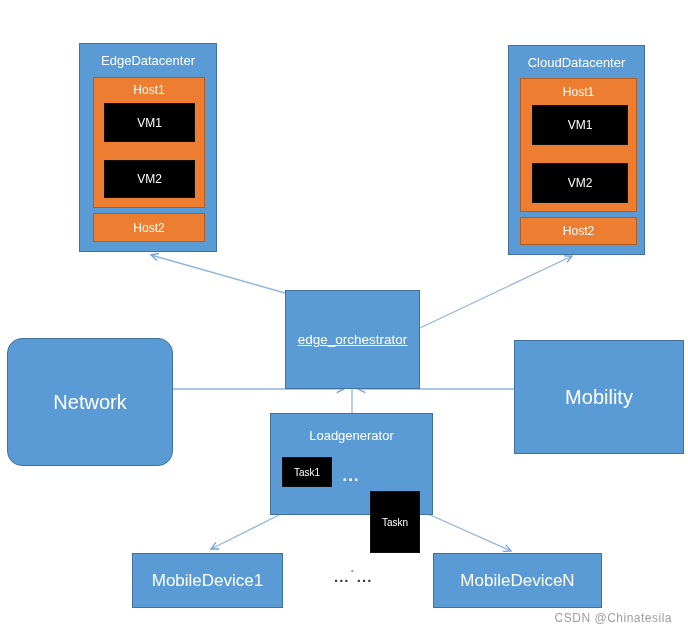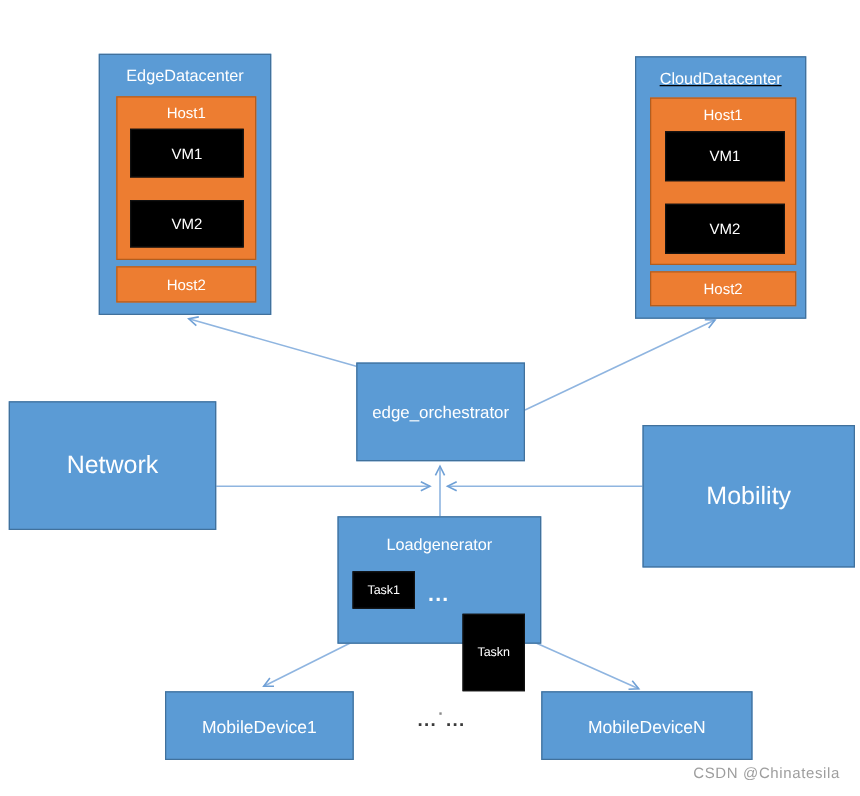--- a/index.html
+++ b/index.html
@@ -50,21 +50,21 @@
     justify-content: center;
     color: var(--label-text, #ffffff);
   }
   .fs-dc    { font-size: 13px; }
   .fs-host  { font-size: 12px; }
   .fs-vm    { font-size: 12px; }
   .fs-orch  { font-size: 13.5px; }
   .fs-big   { font-size: 20px; }
   .fs-load  { font-size: 13px; }
   .fs-task  { font-size: 10px; }
-  .fs-dev   { font-size: 14px; text-align: right; }
+  .fs-dev   { font-size: 17px; text-align: right; }
   .tasks-ellipsis {
     position: absolute;
     z-index: 2;
     color: var(--label-text, #ffffff);
     font-size: 17px;
     font-weight: bold;
     letter-spacing: 1px;
     text-align: center;
   }
   .devices-ellipsis {
@@ -121,41 +121,41 @@
       </div>
       <div class="box black center fs-vm" style="left:10px; top:82px; width:91px; height:38px;">
         <span>VM2</span>
       </div>
     </div>
     <div class="box orange center fs-host" style="left:13px; top:169px; width:112px; height:29px;">
       <span>Host2</span>
     </div>
   </div>
 
-  <div class="box blue" style="left:508px; top:45px; width:137px; height:210px;text-decoration:underline;">
+  <div class="box blue" style="left:508px; top:45px; width:137px; height:210px;">
     <div class="title-top fs-dc" style="padding-top:9px;">CloudDatacenter</div>
     <div class="box orange" style="left:11px; top:32px; width:117px; height:134px;">
       <div class="title-top fs-host" style="padding-top:6px;">Host1</div>
       <div class="box black center fs-vm" style="left:11px; top:26px; width:96px; height:40px;">
         <span>VM1</span>
       </div>
       <div class="box black center fs-vm" style="left:11px; top:84px; width:96px; height:40px;">
         <span>VM2</span>
       </div>
     </div>
     <div class="box orange center fs-host" style="left:11px; top:171px; width:117px; height:28px;">
       <span>Host2</span>
     </div>
   </div>
 
-  <div class="box blue center fs-orch" style="left:285px; top:290px; width:135px; height:79px;">
+  <div class="box blue center fs-orch" style="left:285px; top:290px; width:135px; height:99px;text-decoration:underline;">
     <span>edge_orchestrator</span>
   </div>
 
-  <div class="box blue center fs-big" style="left:7px; top:321px; width:166px; height:103px;">
+  <div class="box blue center fs-big" style="left:7px; top:338px; width:166px; height:128px;border-radius:15px;">
     <span>Network</span>
   </div>
 
   <div class="box blue center fs-big" style="left:514px; top:340px; width:170px; height:114px;">
     <span>Mobility</span>
   </div>
 
   <div class="box blue" style="left:270px; top:413px; width:163px; height:102px;">
     <div class="title-top fs-load" style="padding-top:14px;">Loadgenerator</div>
     <div class="box black center fs-task" style="left:11px; top:43px; width:50px; height:30px;">

